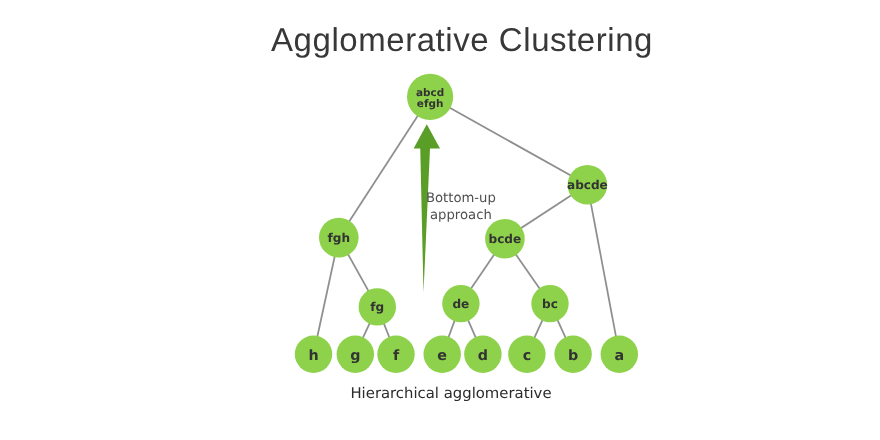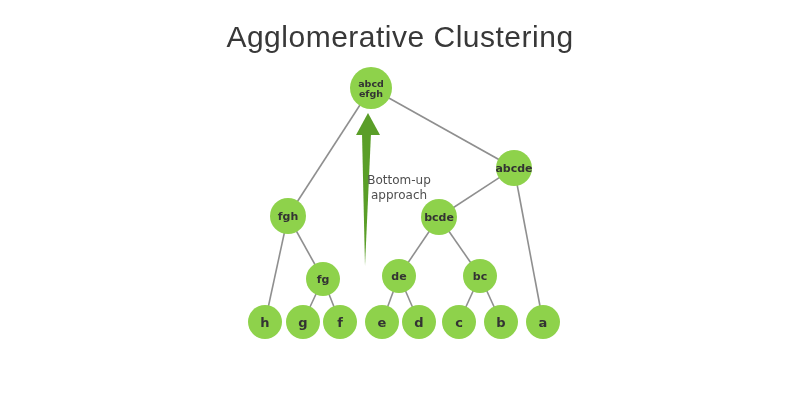--- a/index.html
+++ b/index.html
@@ -9,20 +9,21 @@
     width: 800px;
     height: 400px;
     overflow: hidden;
     font-family: "Liberation Sans", sans-serif;
   }
   .stage {
     position: relative;
     width: 696px;
     height: 400px;
     background: #ffffff;
+    margin-left: 20px;
   }
   .title {
     position: absolute;
     top: 20px;
     left: 0;
     width: 800px;
     text-align: center;
     font-size: 30px;
     font-weight: 400;
     color: #383838;
@@ -142,15 +143,16 @@
 
       <circle cx="501" cy="322" r="17" fill="#8ed24b"></circle>
       <text class="node-label sz-leaf" x="501" y="327">b</text>
 
       <circle cx="543" cy="322" r="17" fill="#8ed24b"></circle>
       <text class="node-label sz-leaf" x="543" y="327">a</text>
     </g>
   </svg>
 
   <div class="caption">
+    <div>Hierarchical agglomerative</div>
   </div>
 
 </div>
 
 </body></html>

